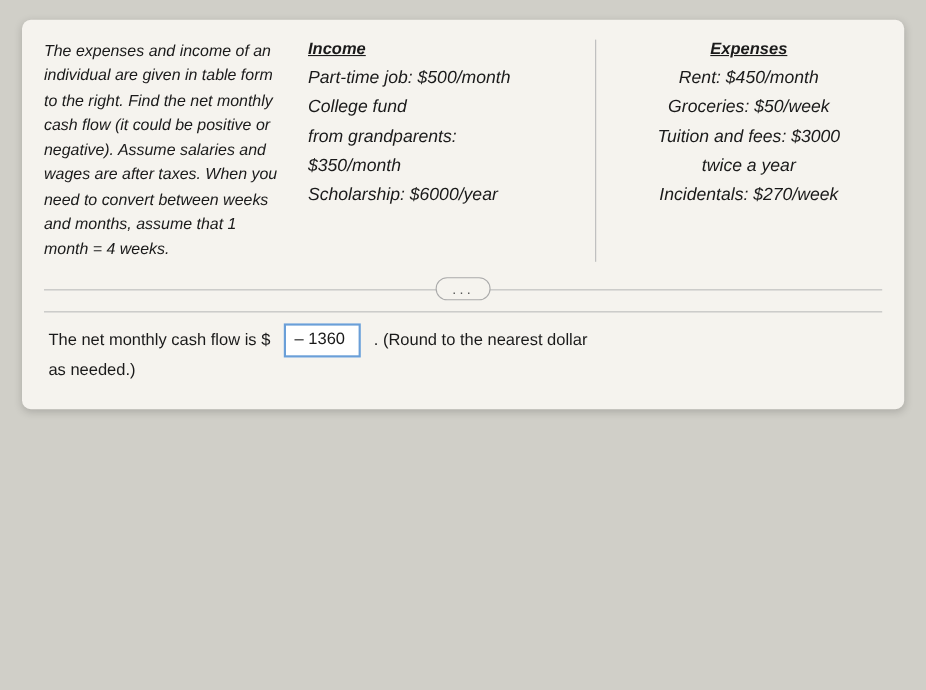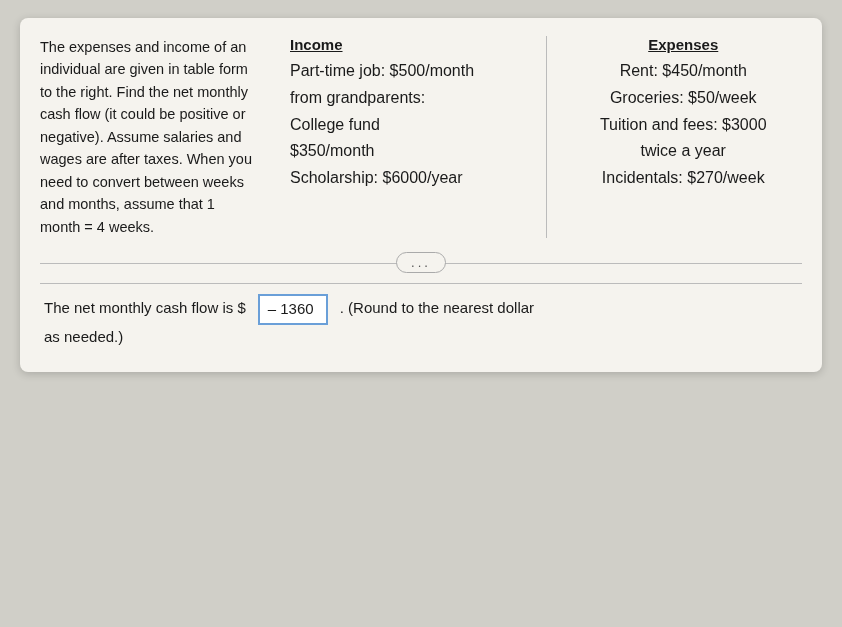--- a/index.html
+++ b/index.html
@@ -24,22 +24,23 @@
       background: #f5f3ee;
       border-radius: 8px;
       width: 100%;
       padding: 18px 20px 22px 20px;
       box-shadow: 0 2px 8px rgba(0,0,0,0.18);
     }
 
     .top-section {
       display: flex;
       flex-direction: row;
-      gap: 4px;
+      gap: 16px;
       margin-bottom: 0;
+      font-style: italic;
     }
 
     .left-text {
       flex: 0 0 220px;
       font-size: 14.5px;
       line-height: 1.55;
       color: #1a1a1a;
       padding-right: 8px;
     }
 
@@ -48,21 +49,20 @@
       display: flex;
       flex-direction: row;
       gap: 0;
     }
 
     .income-col {
       flex: 1;
       border-right: 1.5px solid #bbb;
       padding-right: 18px;
       padding-left: 4px;
-      margin-left: 22px;
     }
 
     .expenses-col {
       flex: 1;
       padding-left: 18px;
       text-align: center;
     }
 
     .col-header {
       font-weight: bold;
@@ -141,22 +141,22 @@
 
     <div class="left-text">
       <span>The expenses and income of an individual are given in table form to the right. Find the net monthly cash flow (it could be positive or negative). Assume salaries and wages are after taxes. When you need to convert between weeks and months, assume that 1 month = 4 weeks.</span>
     </div>
 
     <div class="table-area">
 
       <div class="income-col">
         <div class="col-header">Income</div>
         <div class="col-item">Part-time job: $500/month</div>
+        <div class="col-item">College fund</div>
         <div class="col-item">from grandparents:</div>
-        <div class="col-item">College fund</div>
         <div class="col-item">$350/month</div>
         <div class="col-item">Scholarship: $6000/year</div>
       </div>
 
       <div class="expenses-col">
         <div class="col-header">Expenses</div>
         <div class="col-item">Rent: $450/month</div>
         <div class="col-item">Groceries: $50/week</div>
         <div class="col-item">Tuition and fees: $3000</div>
         <div class="col-item">twice a year</div>

